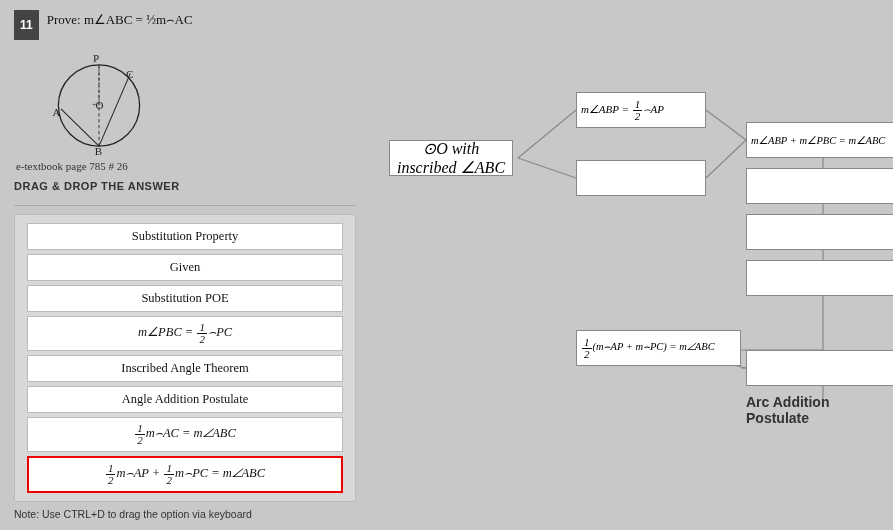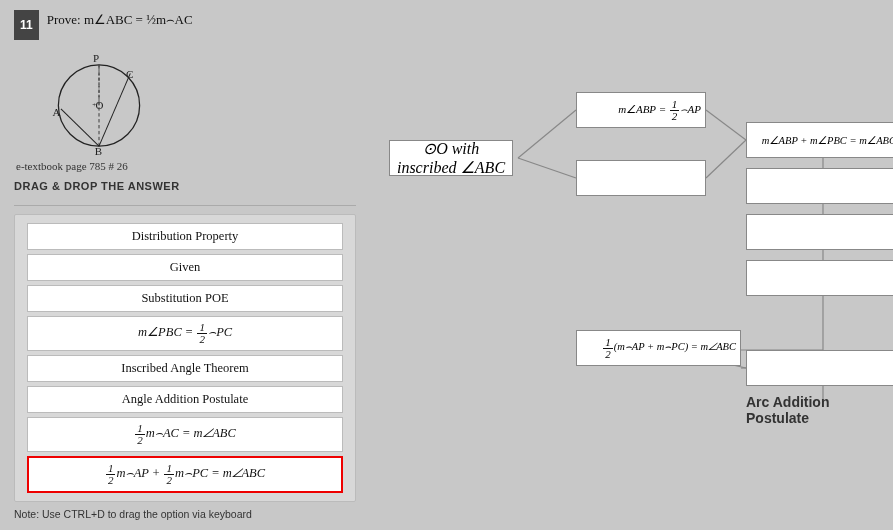--- a/index.html
+++ b/index.html
@@ -129,21 +129,21 @@
       height: 100%;
     }
 
     
     .proof-node {
       position: absolute;
       background: #fff;
       border: 1px solid #888;
       display: flex;
       align-items: center;
-      justify-content: flex-end;
+      justify-content: flex-start;
       font-size: 11px;
       text-align: center;
       padding: 2px 4px;
     }
 
     .proof-node.given-node {
       left: 13px;
       top: 130px;
       width: 124px;
       height: 36px;
@@ -278,21 +278,21 @@
 
       <line x1="75" y1="68" x2="75" y2="20" stroke="#222" stroke-width="0.8" stroke-dasharray="3,2"></line>
     </svg>
 
     <div class="textbook-ref">e-textbook page 785 # 26</div>
 
     <div class="drag-drop-label">DRAG &amp; DROP THE ANSWER</div>
 
     <div class="answer-boxes">
 
-      <div class="answer-item">Distribution Property</div>
+      <div class="answer-item">Substitution Property</div>
       <div class="answer-item">Given</div>
       <div class="answer-item">Substitution POE</div>
       <div class="answer-item">
           <span class="math">m∠PBC = <span class="fraction">
               <span class="num">1</span>
               <span class="den">2</span>
             </span>⌢PC</span>
         </div>
       <div class="answer-item">Inscribed Angle Theorem</div>
       <div class="answer-item">Angle Addition Postulate</div>

